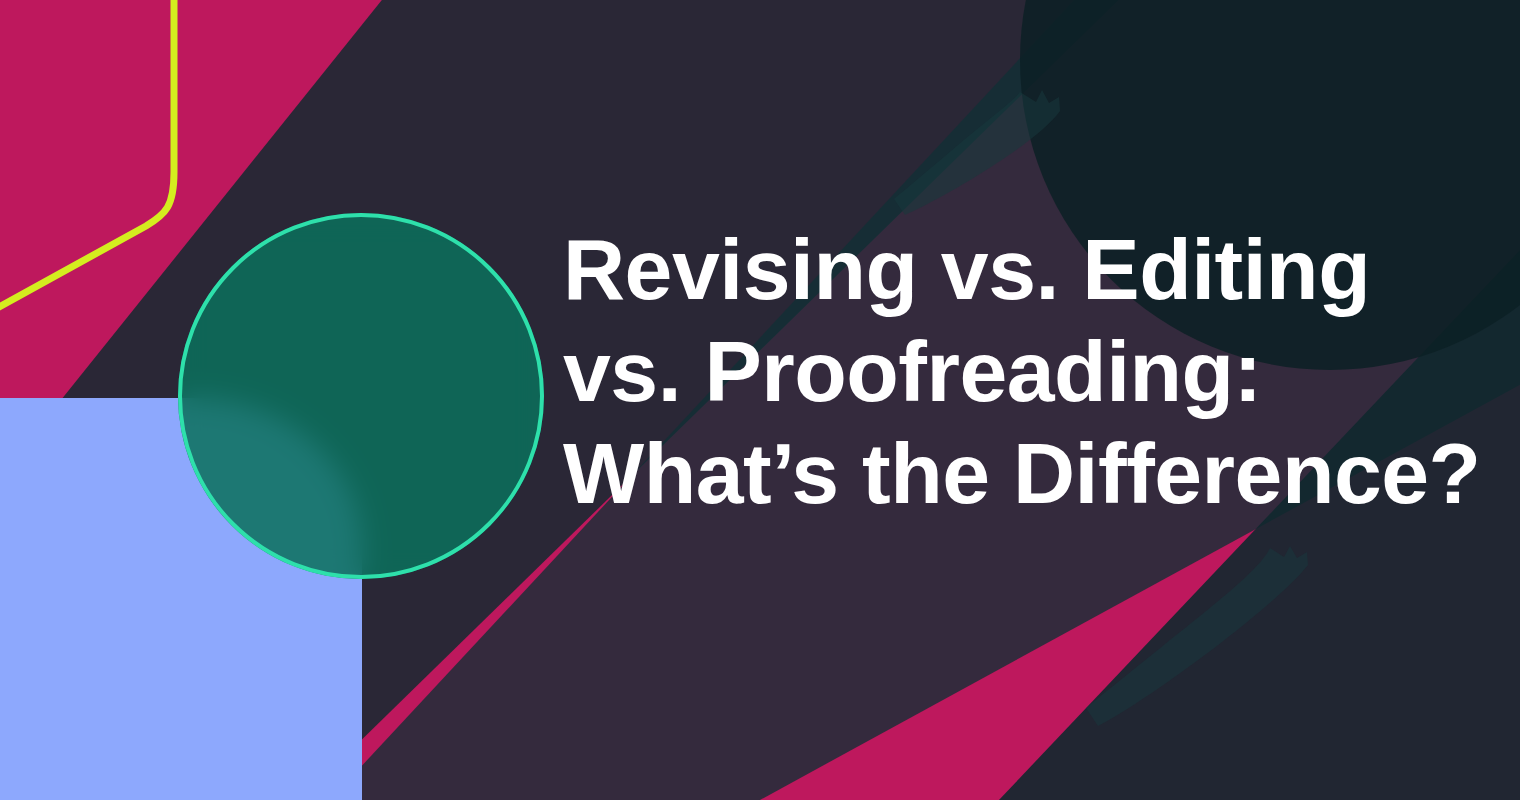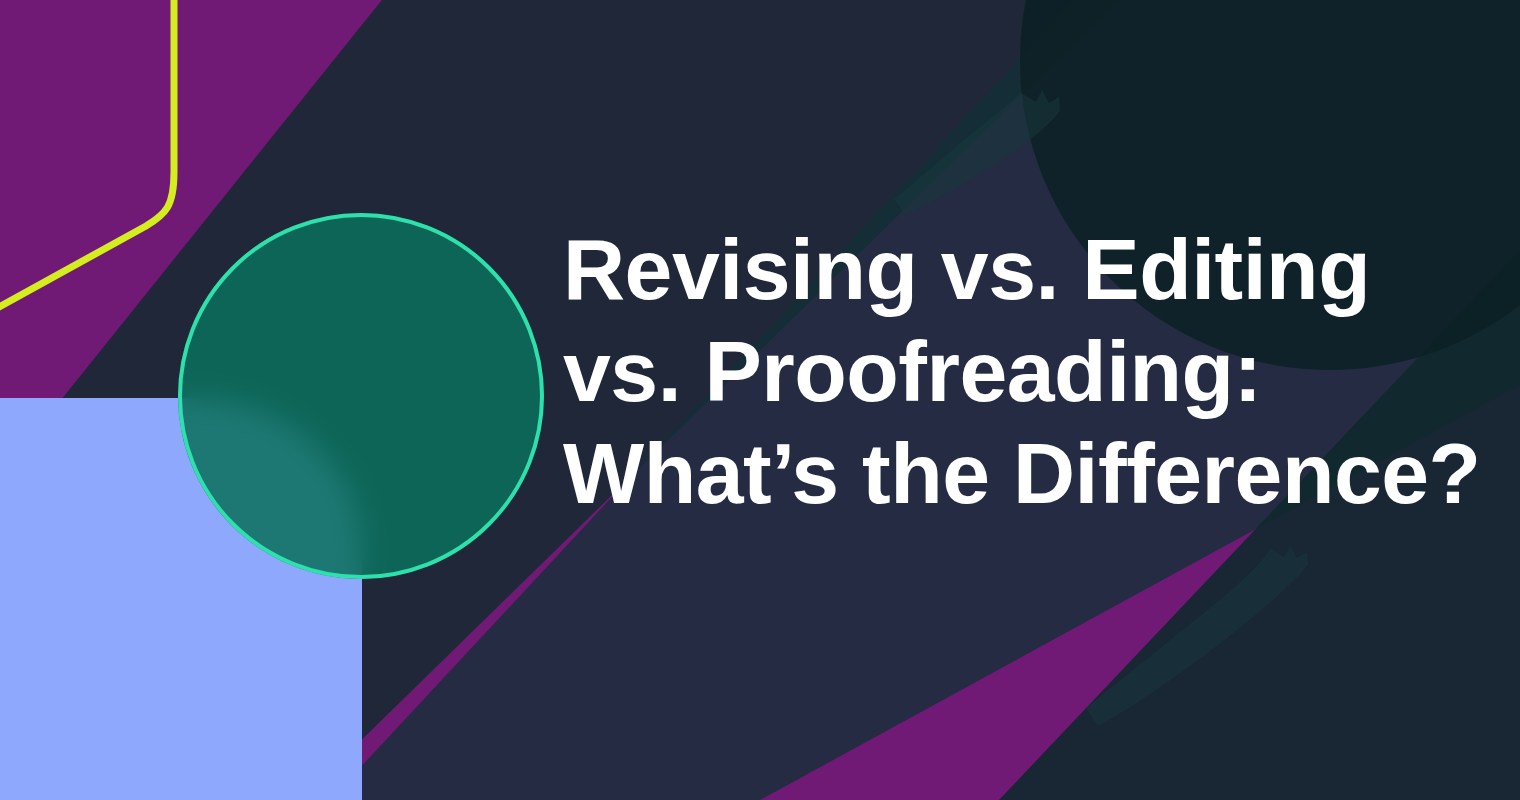--- a/index.html
+++ b/index.html
@@ -5,21 +5,21 @@
   html, body {
     margin: 0;
     padding: 0;
     background: #0d2125;
   }
   #canvas {
     position: relative;
     width: 1520px;
     height: 800px;
     overflow: hidden;
-    background: #701a75;
+    background: #be185d;
     font-family: "Liberation Sans", sans-serif;
   }
 
   
   .bg-layer {
     position: absolute;
     inset: 0;
     overflow: hidden;
     pointer-events: none;
   }

